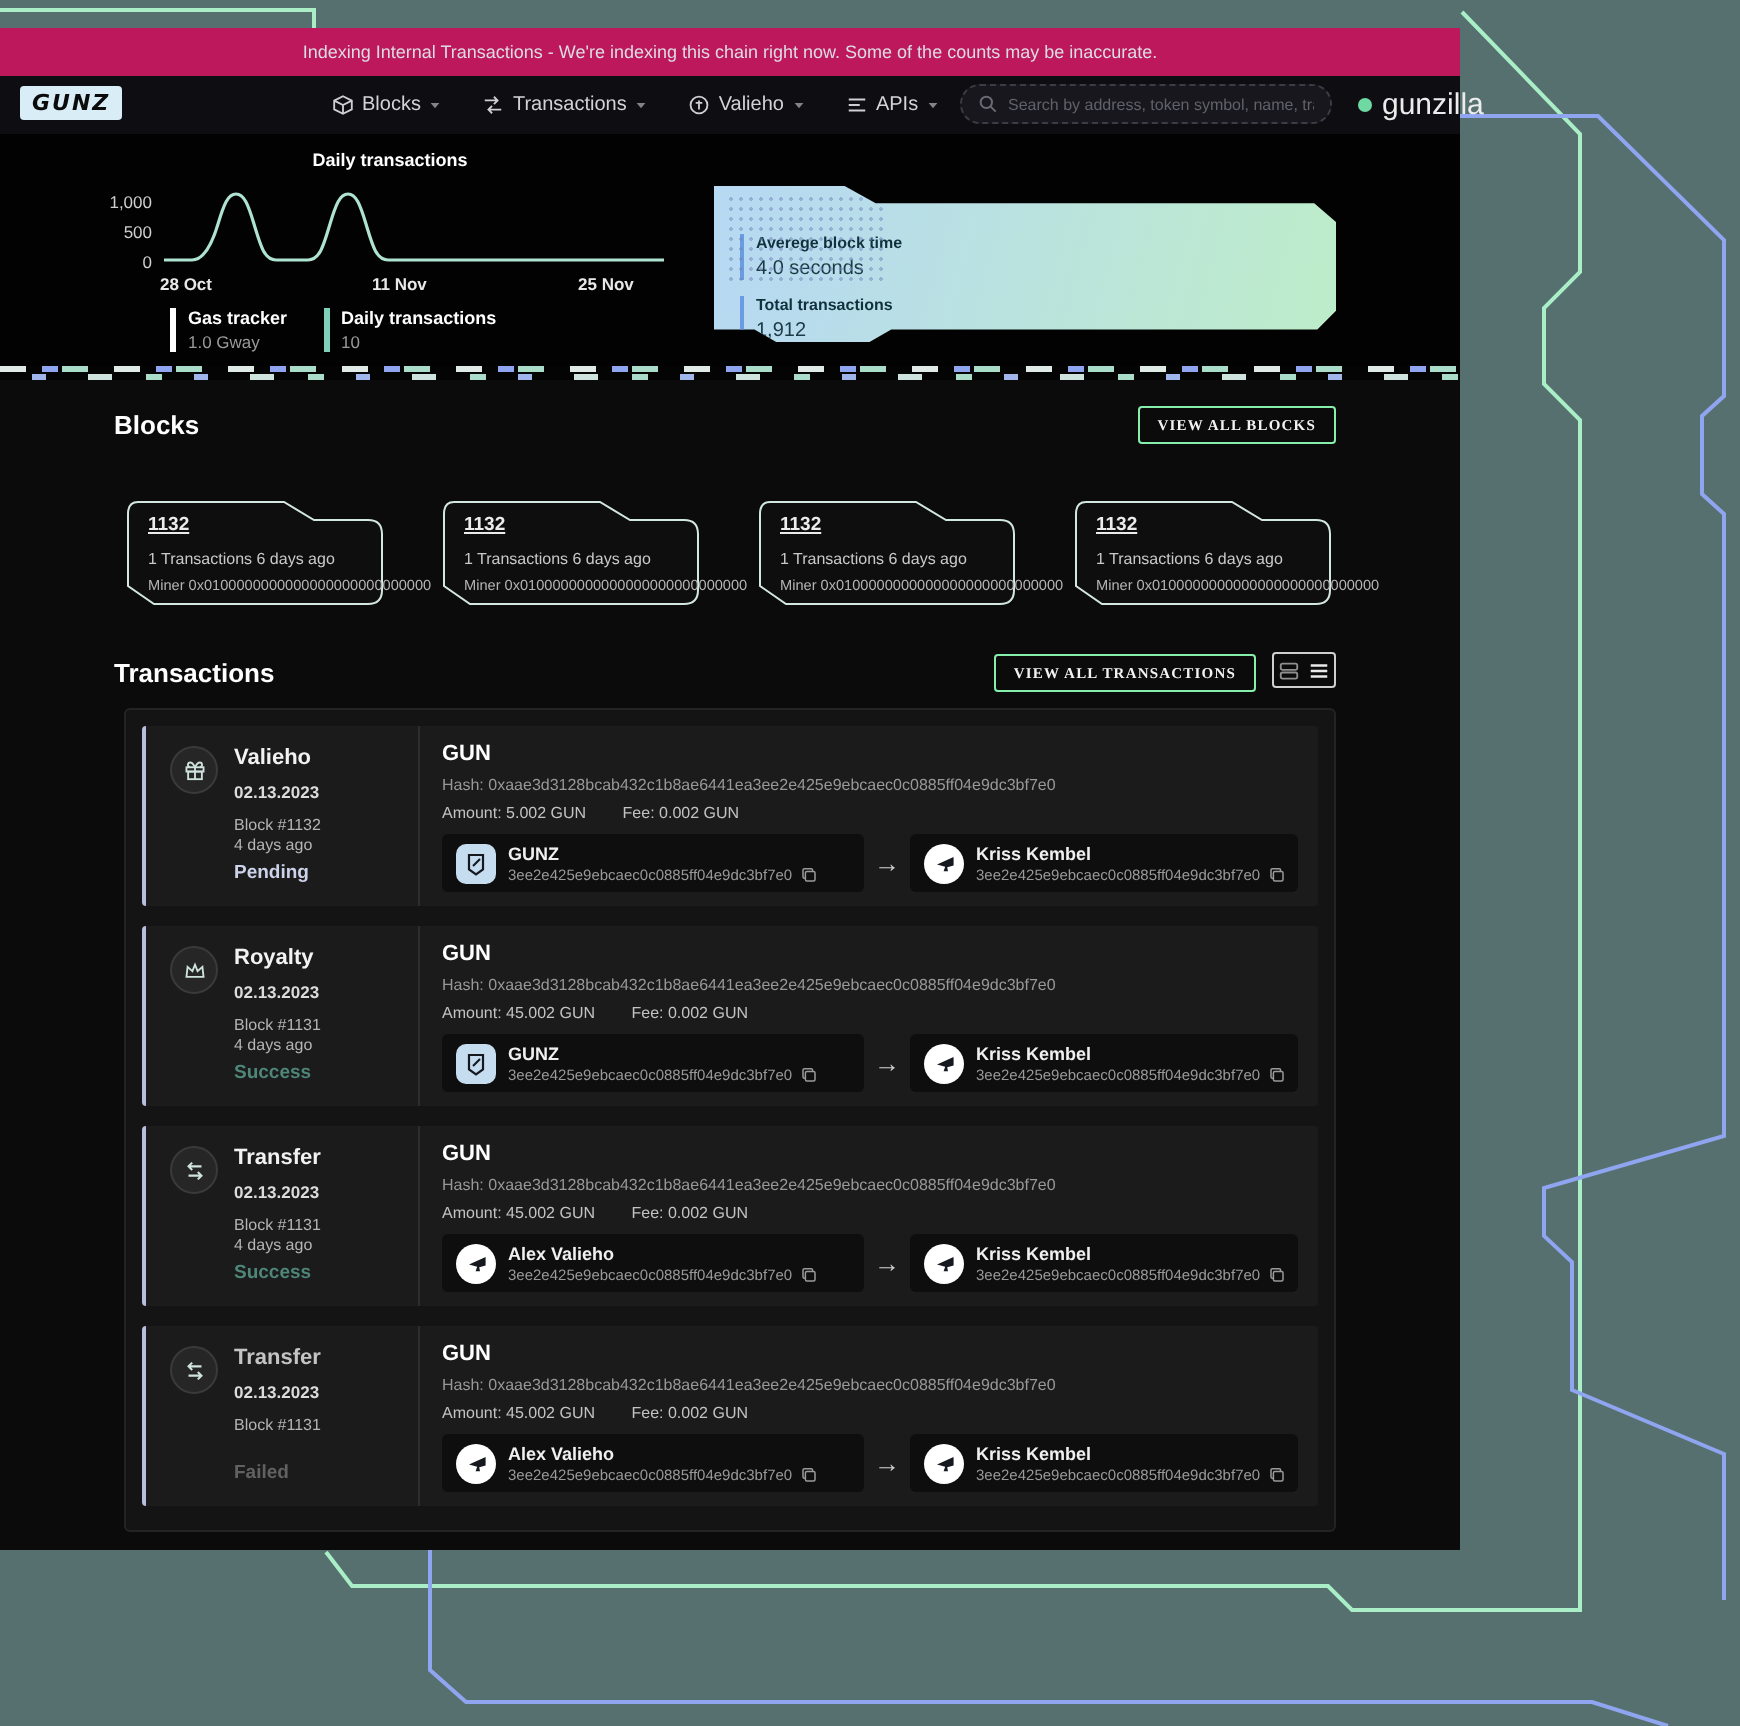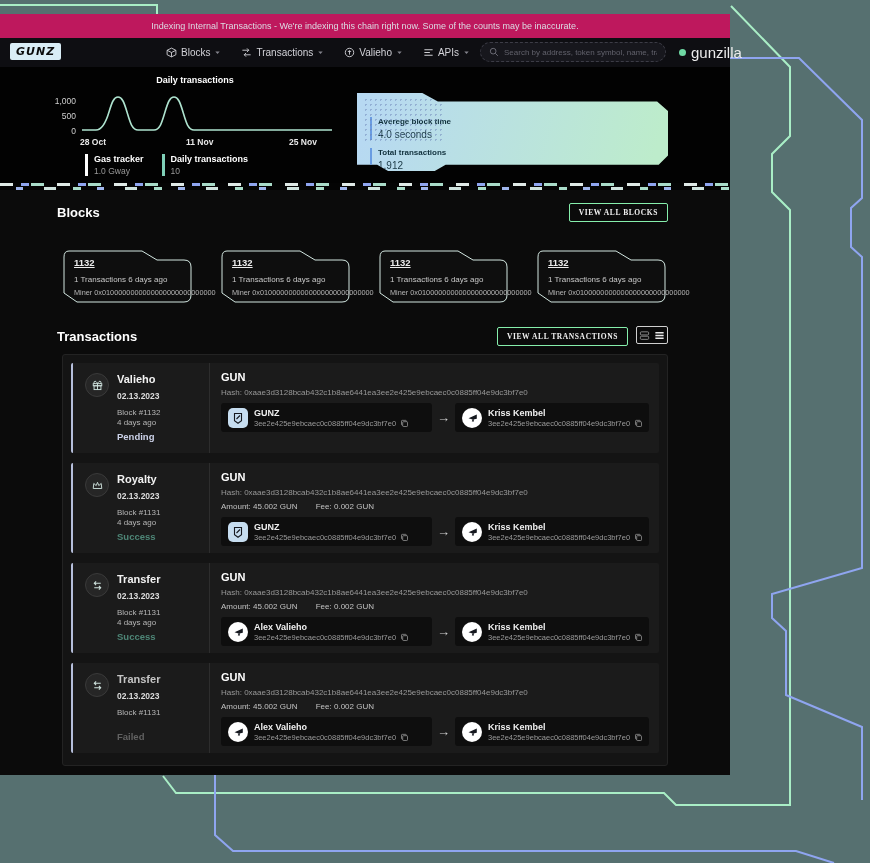--- a/index.html
+++ b/index.html
@@ -354,20 +354,26 @@
       <span class="t txblock">Block #1132</span>
       <span class="t txage">4 days ago</span>
       <span class="t txstatus">Pending</span>
     </div>
     <div class="txright">
       <div class="txtoken">GUN</div>
       <div class="txhash">
         <span class="hlab">Hash:</span>
         <span class="hval">0xaae3d3128bcab432c1b8ae6441ea3ee2e425e9ebcaec0c0885ff04e9dc3bf7e0</span>
       </div>
+      <div class="txamount">
+        <span class="alab">Amount:</span>
+        <span class="aval">5.002 GUN</span>
+        <span class="flab">Fee:</span>
+        <span class="fval">0.002 GUN</span>
+      </div>
       <div class="chips">
         <div class="chip from">
           <span class="avatar token">
                   <span class="ic">
                     <svg viewBox="0 0 14 14" fill="none" stroke="#15181f" stroke-width="1.1">
                       <path d="M3.5 2.5h7v7.2L7 12.2 3.5 9.7z"></path>
                       <path d="M9 4.5 5.5 8"></path>
                     </svg>
                   </span>
                 </span>

